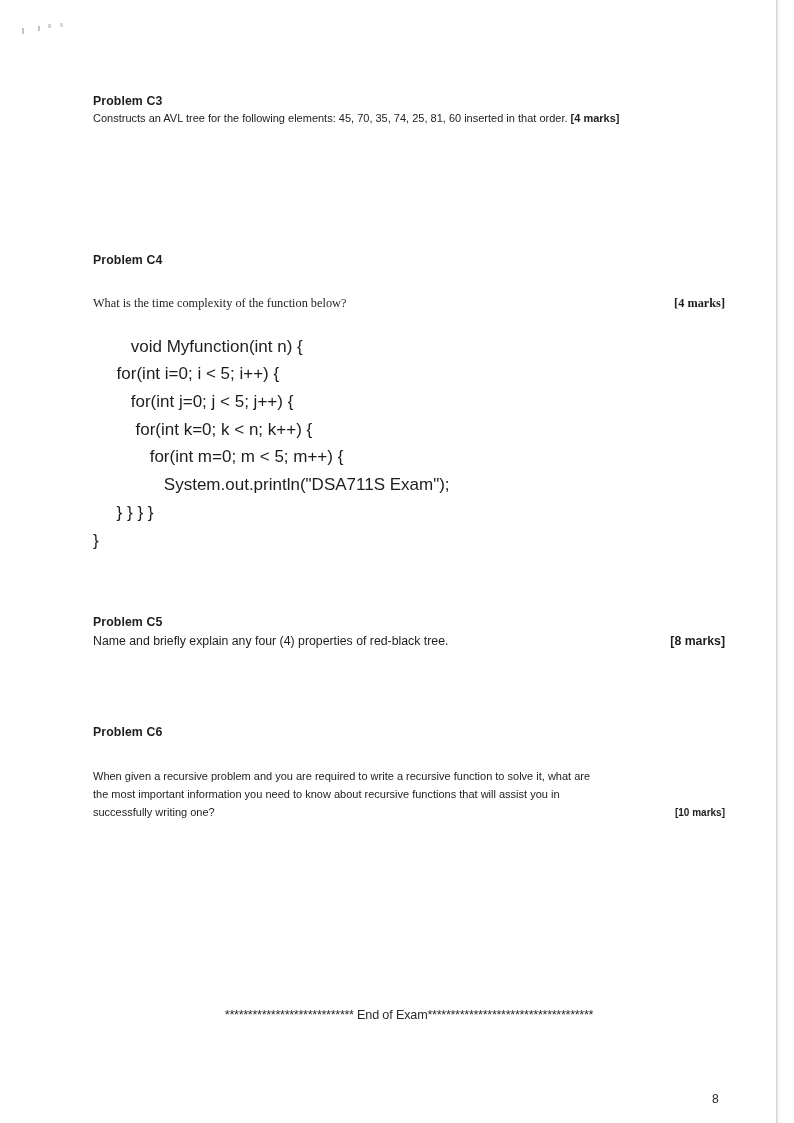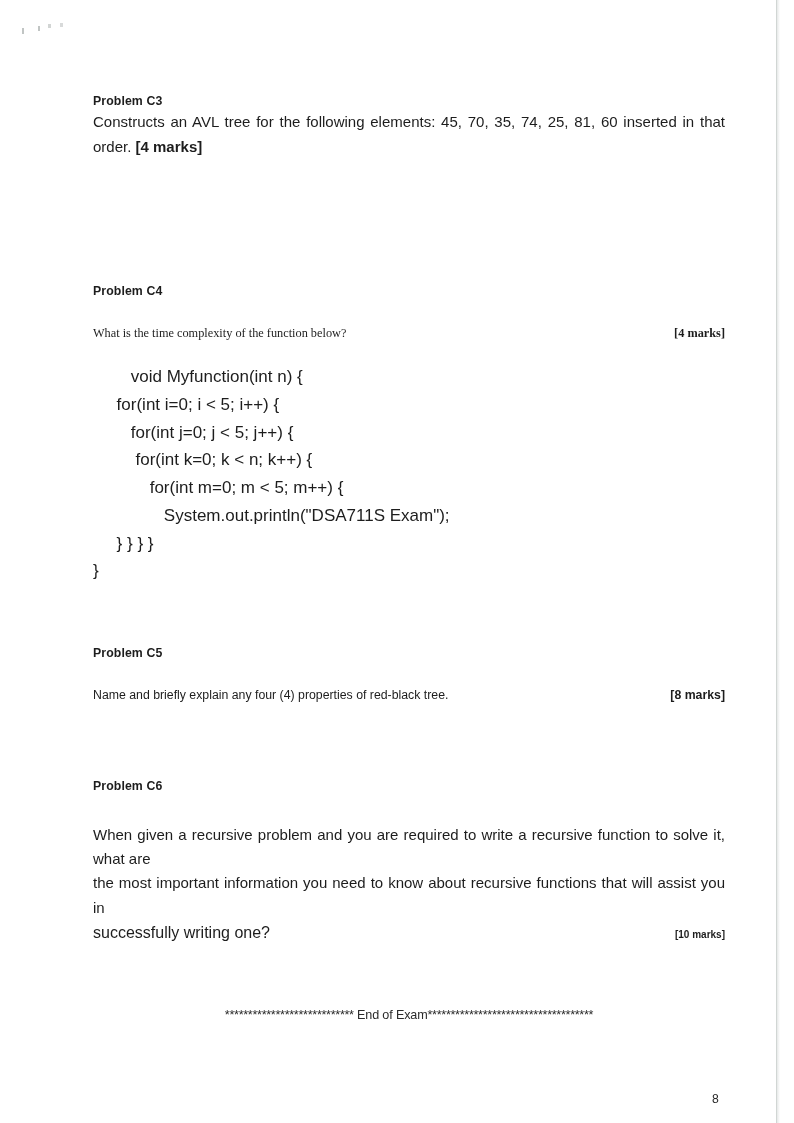--- a/index.html
+++ b/index.html
@@ -47,21 +47,21 @@
     width: 632px;
   }
   .prob-title {
     font-size: 12.3px;
     font-weight: bold;
     letter-spacing: 0.1px;
     margin: 0;
     line-height: 1.5;
   }
   .para {
-    font-size: 15px;
+    font-size: 11px;
     line-height: 1.62;
     margin: 0;
     text-align: justify;
   }
   .bold { font-weight: bold; }
   .row {
     display: flex;
     align-items: baseline;
     justify-content: space-between;
     gap: 18px;
@@ -73,30 +73,30 @@
   .block-c4 { margin-top: 123px; }
   .c4-question { margin-top: 24px; font-family: Liberation Serif, serif; }
   .code {
     margin-top: 19px;
     font-size: 17px;
     line-height: 1.63;
     white-space: pre;
     font-family: "Liberation Sans", sans-serif;
   }
   .block-c5 { margin-top: 59px; }
-  .c5-question { margin-top: 24px; }
+  .c5-question { }
   .block-c6 { margin-top: 71px; }
   .c6-question { margin-top: 27px; }
   .c6-last {
     display: flex;
     align-items: baseline;
     justify-content: space-between;
     gap: 18px;
   }
-  .c6-last .t { font-size: 16px; line-height: 1.62; }
+  .c6-last .t { font-size: 11px; line-height: 1.62; }
   .c6-last .marks { font-size: 10px; font-weight: bold; white-space: nowrap; text-align: center; }
 
   .endline {
     position: absolute;
     left: 0;
     top: 916px;
     width: 632px;
     text-align: center;
     font-size: 12.6px;
     color: #2a2a2a;

